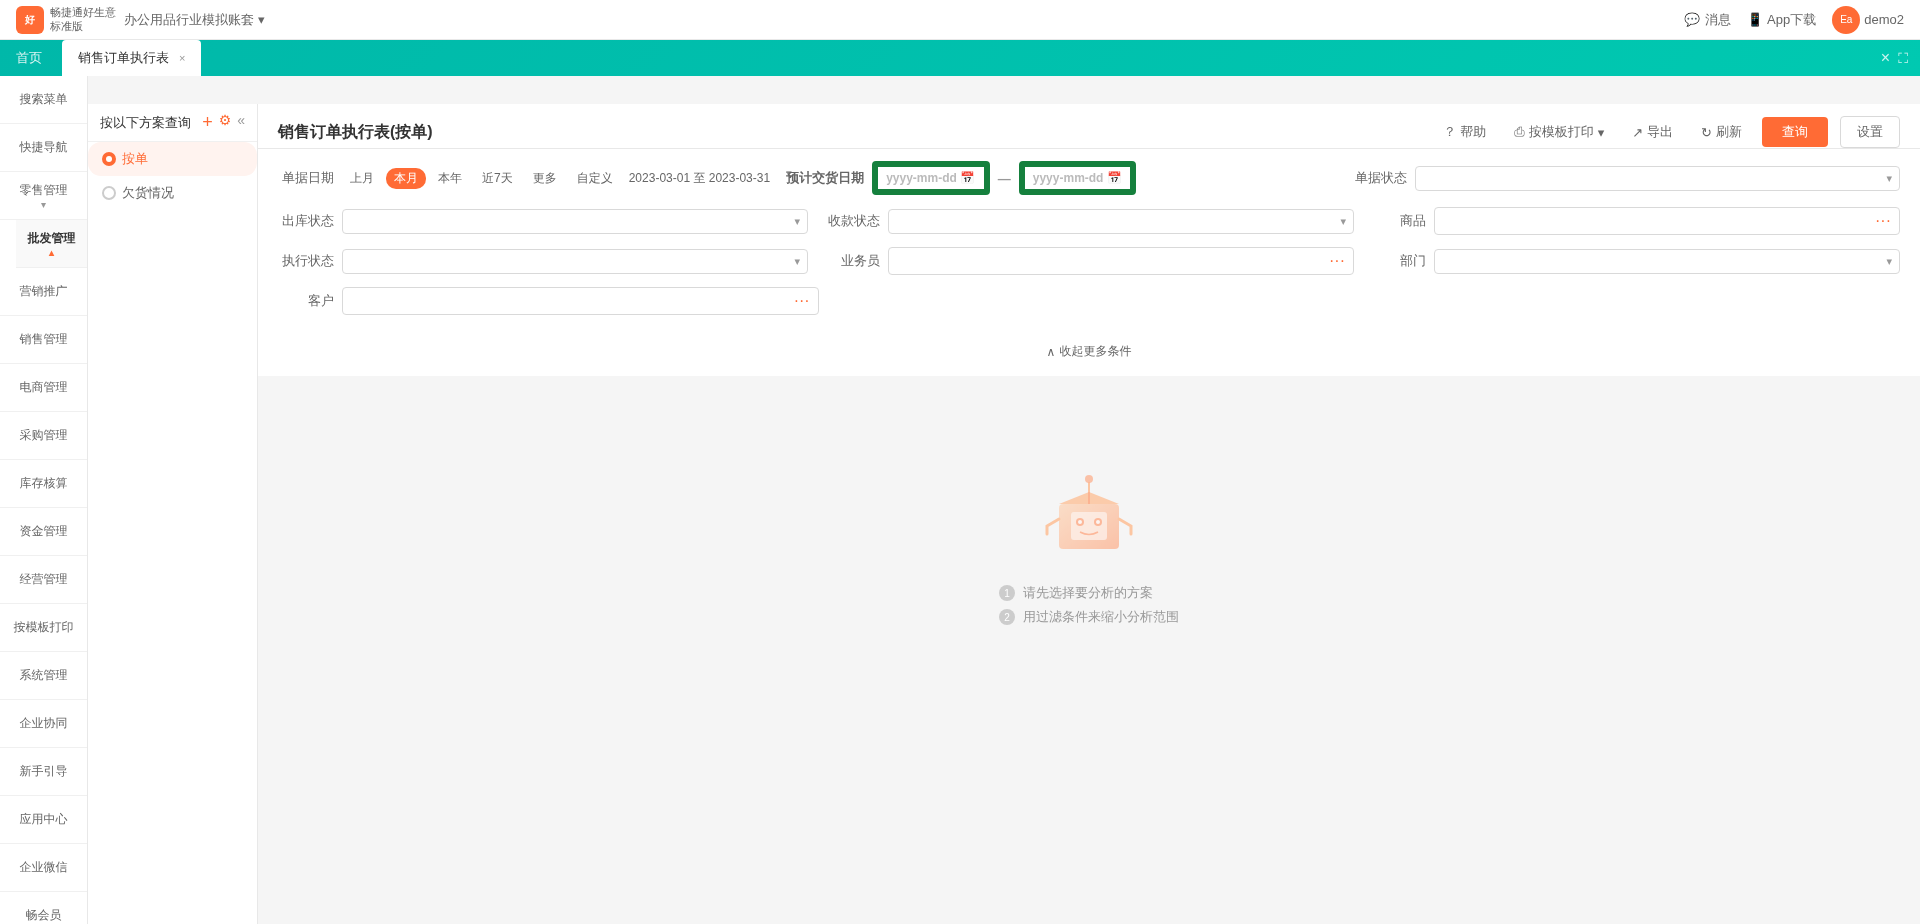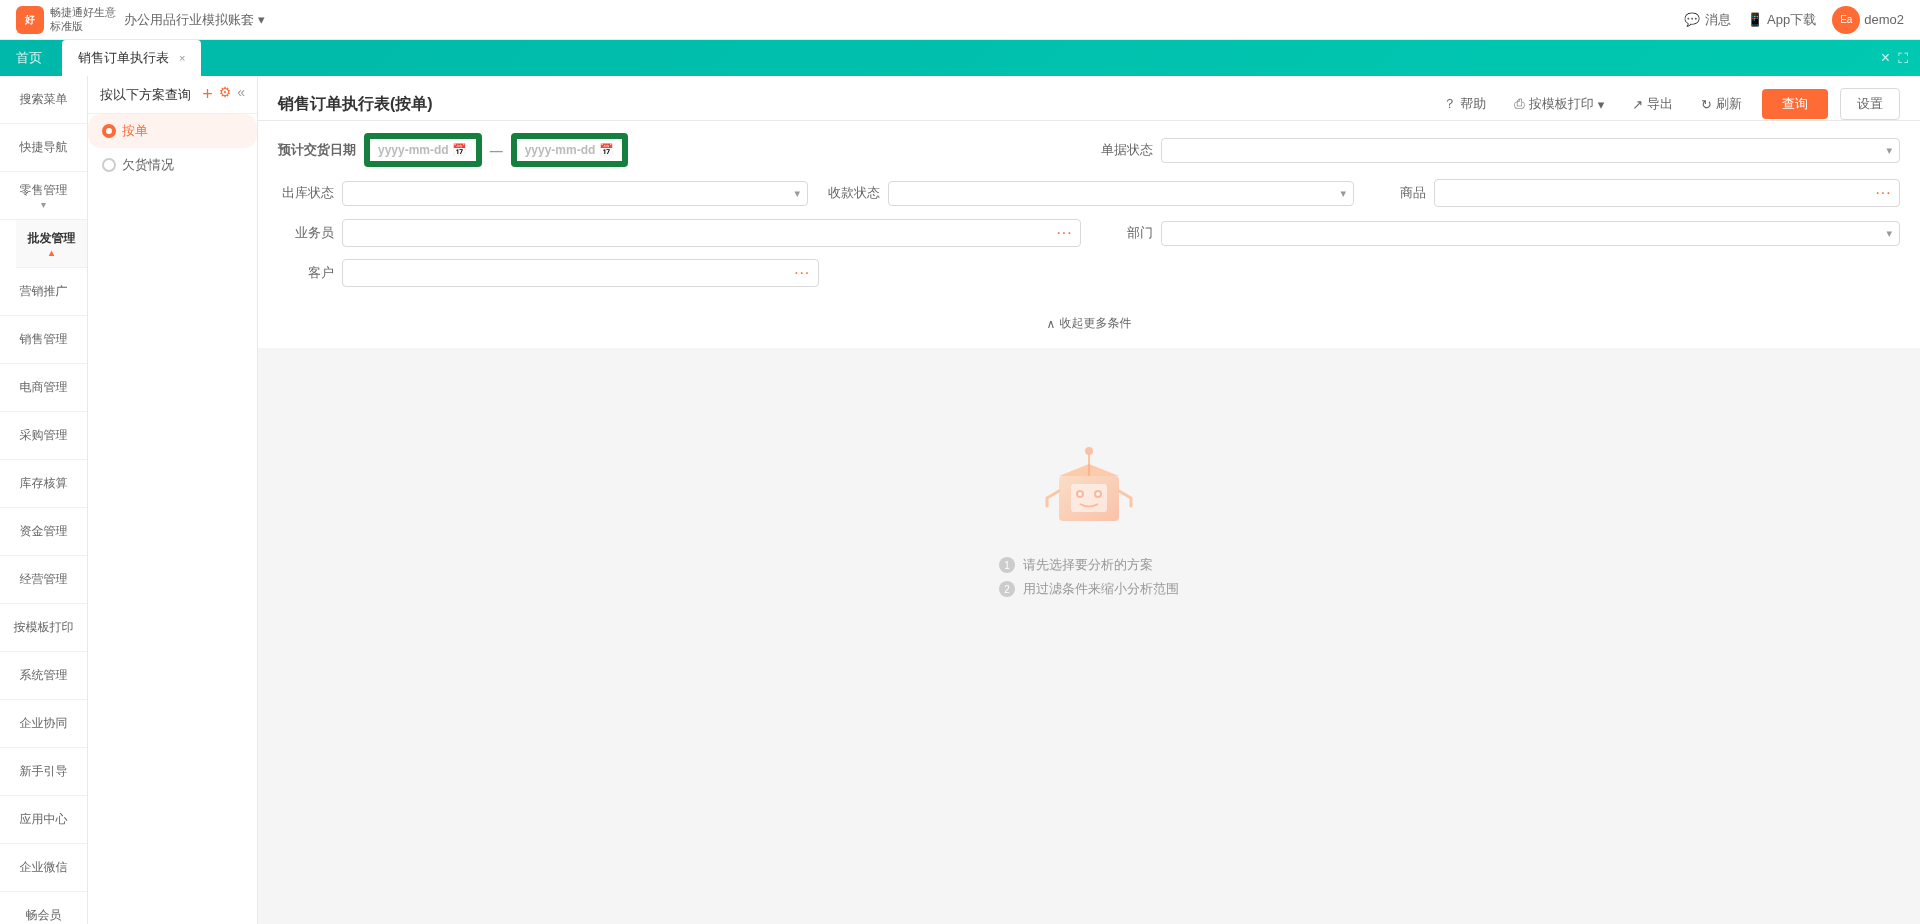--- a/index.html
+++ b/index.html
@@ -163,20 +163,21 @@
       display: flex;
       flex-direction: column;
       overflow: hidden;
     }
 
     
     .sub-layout {
       display: flex;
       flex: 1;
       overflow: hidden;
+      margin-top: 28px;
     }
     .sub-sidebar {
       width: 170px;
       background: #fff;
       border-right: 1px solid #e8e8e8;
       flex-shrink: 0;
       overflow-y: auto;
     }
     .sub-sidebar-header {
       display: flex;
@@ -576,20 +577,32 @@
             </div>
             <button class="btn-query">查询</button>
             <button class="btn-settings">设置</button>
           </div>
         </div>
 
         <div class="filter-area">
 
           <div class="filter-row">
 
+            <div style="display:flex;align-items:center;gap:8px;">
+              <span class="filter-label">单据日期</span>
+              <div class="date-tabs">
+                <span class="date-tab">上月</span>
+                <span class="date-tab active">本月</span>
+                <span class="date-tab">本年</span>
+                <span class="date-tab">近7天</span>
+                <span class="date-tab">更多</span>
+                <span class="date-tab">自定义</span>
+              </div>
+              <span style="color:#666;font-size:12px;white-space:nowrap;">2023-03-01 至 2023-03-31</span>
+            </div>
 
             <div style="display:flex;align-items:center;gap:8px;flex:1;font-weight:bold;">
               <span class="filter-label">预计交货日期</span>
               <div class="date-input">
                 <span style="color:#bbb;">yyyy-mm-dd</span>
                 <span style="margin-left:auto;color:#ccc;">📅</span>
               </div>
               <span class="date-separator">—</span>
               <div class="date-input">
                 <span style="color:#bbb;">yyyy-mm-dd</span>
@@ -627,20 +640,28 @@
             <div style="display:flex;align-items:center;gap:8px;flex:1;">
               <span class="filter-label">商品</span>
               <div style="flex:1;border:1px solid #d9d9d9;border-radius:4px;padding:4px 8px;display:flex;align-items:center;justify-content:flex-end;">
                 <span class="dots-btn">···</span>
               </div>
             </div>
           </div>
 
           <div class="filter-row">
             <div style="display:flex;align-items:center;gap:8px;flex:1;">
+              <span class="filter-label">执行状态</span>
+              <div class="select-wrapper" style="flex:1;">
+                <select class="select-control">
+                  <option></option>
+                </select>
+              </div>
+            </div>
+            <div style="display:flex;align-items:center;gap:8px;flex:1;">
               <span class="filter-label">业务员</span>
               <div style="flex:1;border:1px solid #d9d9d9;border-radius:4px;padding:4px 8px;display:flex;align-items:center;justify-content:flex-end;">
                 <span class="dots-btn">···</span>
               </div>
             </div>
             <div style="display:flex;align-items:center;gap:8px;flex:1;">
               <span class="filter-label">部门</span>
               <div class="select-wrapper" style="flex:1;">
                 <select class="select-control">
                   <option></option>

